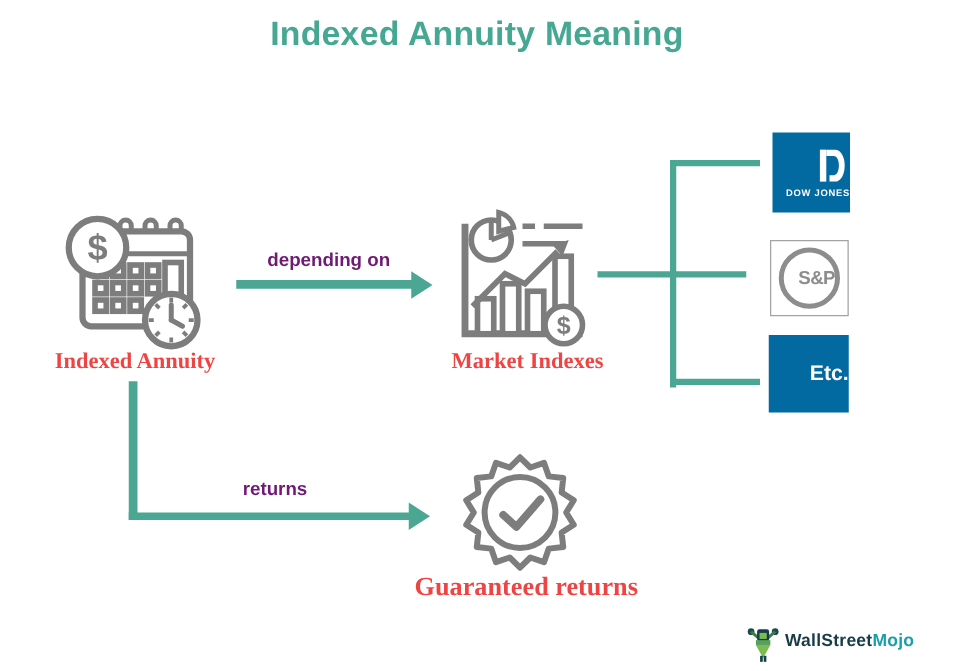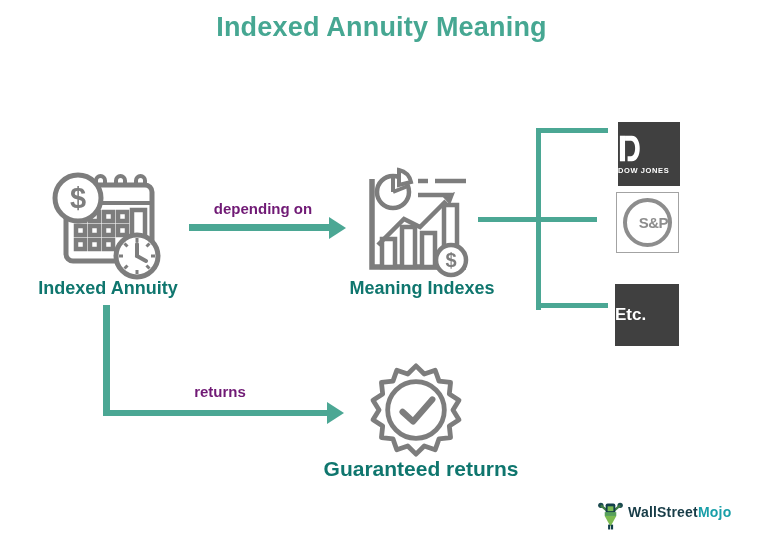--- a/index.html
+++ b/index.html
@@ -1,27 +1,27 @@
 <!DOCTYPE html>
 <html><head>
 <meta charset="utf-8">
 <style>
   html,body{margin:0;padding:0;background:#fff;}
   .canvas{position:relative;width:763px;height:537px;background:#fff;overflow:hidden;
           font-family:"Liberation Sans",sans-serif;}
   .title{position:absolute;top:12px;left:0;width:100%;text-align:center;
          font-size:27px;font-weight:bold;color:#46a792;letter-spacing:.2px;}
-  .node-label{position:absolute;font-weight:bold;color:#0f766e;font-size:18px;text-align:center;}
+  .node-label{position:absolute;font-weight:bold;color:#ef4444;font-size:18px;text-align:center;font-family:Liberation Serif, serif;}
   .edge-label{position:absolute;font-weight:bold;color:#701a75;font-size:15px;text-align:center;}
   .hline,.vline{position:absolute;background:#4ba794;}
   .arrow-head{position:absolute;width:0;height:0;border-top:11px solid transparent;
               border-bottom:11px solid transparent;border-left:17px solid #4ba794;}
   .icon-abs{position:absolute;}
-  .gray-box{position:absolute;background:#404040;display:flex;align-items:flex-start;
-            justify-content:center;flex-direction:column;margin-top:16px;}
+  .gray-box{position:absolute;background:#0369a1;display:flex;align-items:flex-end;
+            justify-content:center;flex-direction:column;}
   .etc-text{color:#fff;font-weight:bold;font-size:17px;}
   .dj-label{color:#fff;font-weight:bold;font-size:7.5px;letter-spacing:.6px;margin-top:3px;
             white-space:nowrap;}
   .sp-box{position:absolute;background:#fff;border:1.5px solid #a3a3a3;display:flex;
           align-items:center;justify-content:center;}
   .sp-circle{width:41px;height:41px;border:4px solid #8d8d8d;border-radius:50%;
              display:flex;align-items:center;justify-content:flex-end;
              color:#8d8d8d;font-weight:bold;font-size:15px;letter-spacing:-0.5px;}
   .brand{position:absolute;left:628px;top:504px;font-size:14px;font-weight:bold;
          letter-spacing:.2px;}
@@ -97,21 +97,21 @@
     <path d="M41 3 a16 16 0 0 1 12 12 l-12 3 z" fill="#fff" stroke="#7d7d7d" stroke-width="4"></path>
     <g stroke="#7d7d7d" stroke-width="4.5">
       <line x1="60" y1="14" x2="70" y2="14"></line>
       <line x1="77" y1="14" x2="108" y2="14"></line>
       <line x1="60" y1="28" x2="94" y2="28"></line>
     </g>
     <circle cx="93" cy="93" r="15" stroke="#7d7d7d" stroke-width="4.5" fill="#fff"></circle>
     <text x="93" y="100" text-anchor="middle" font-size="20" font-weight="bold" fill="#7d7d7d">$</text>
   </svg>
 
-  <div class="node-label" style="left:344px;top:278px;width:156px">Meaning Indexes</div>
+  <div class="node-label" style="left:344px;top:278px;width:156px">Market Indexes</div>
 
   <div class="hline" style="left:478px;top:217px;width:119px;height:5px"></div>
   <div class="vline" style="left:536px;top:128px;width:5px;height:182px"></div>
   <div class="hline" style="left:538px;top:128px;width:70px;height:5px"></div>
   <div class="hline" style="left:538px;top:303px;width:70px;height:5px"></div>
 
   <div class="gray-box" style="left:618px;top:106px;width:62px;height:64px">
     <svg width="26" height="29" viewBox="0 0 30 34">
       <rect x="2" y="2" width="6" height="30" fill="#fff"></rect>
       <path d="M8 2 H16 C28.5 2 28.5 32 16 32 H11 V26 H15 C21.5 26 21.5 8 15 8 H8 Z" fill="#fff"></path>

